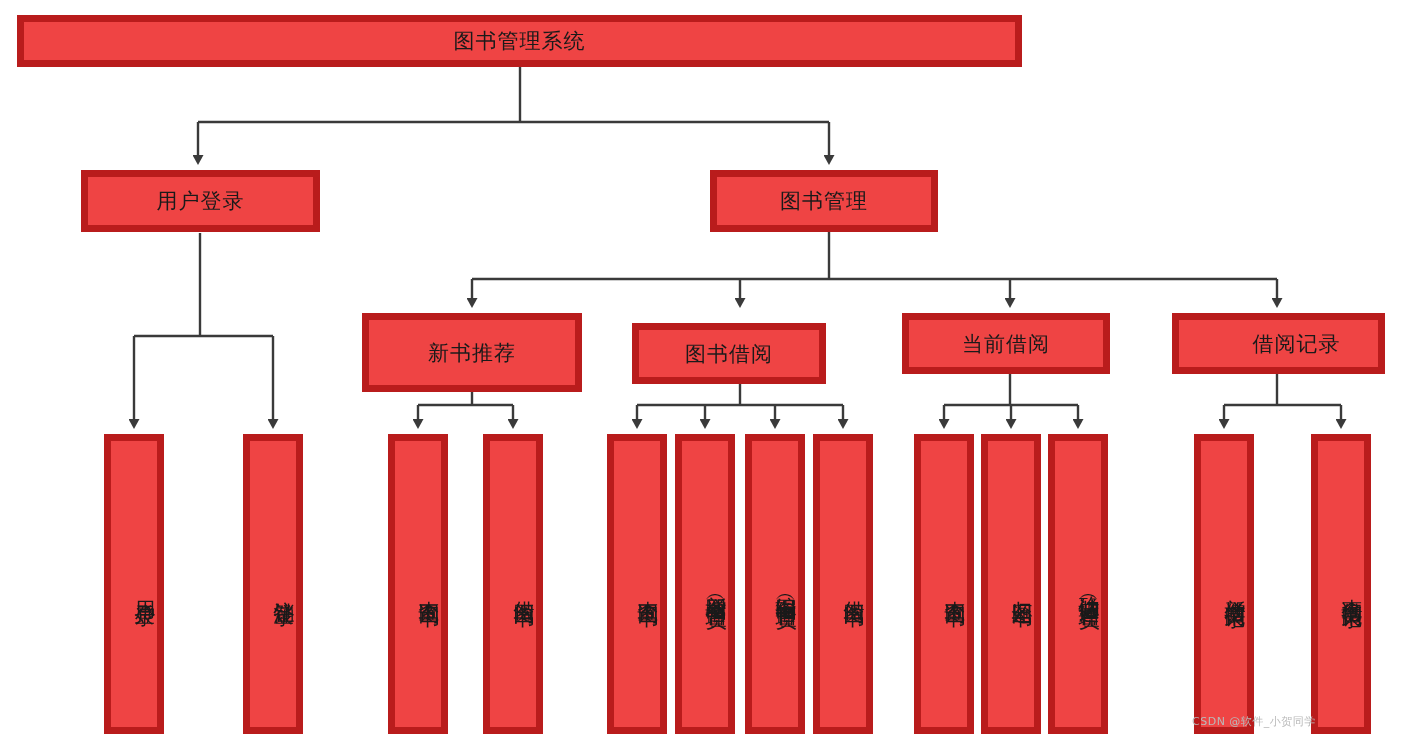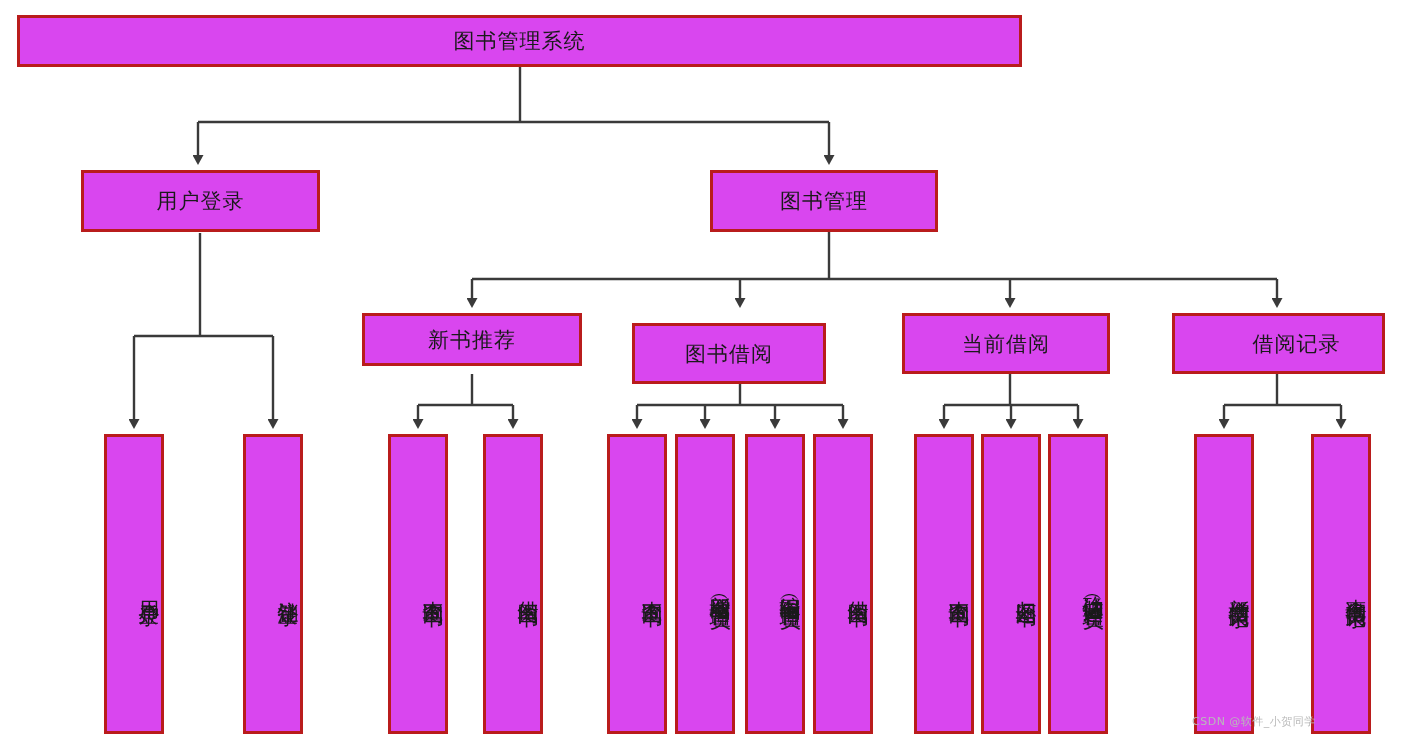--- a/index.html
+++ b/index.html
@@ -22,22 +22,22 @@
     position: absolute;
     left: 0;
     top: 0;
     width: 1405px;
     height: 747px;
     pointer-events: none;
   }
   .node {
     position: absolute;
     box-sizing: border-box;
-    background: #d946ef;
-    border: 3px solid #b91c1c;
+    background: #ef4444;
+    border: 7px solid #b91c1c;
     display: flex;
     align-items: center;
     justify-content: center;
     color: #1a1a1a;
   }
   .node.h {
     
     font-size: 21px;
     letter-spacing: 1px;
   }
@@ -129,21 +129,21 @@
     <span class="htext">图书管理系统</span>
   </div>
 
   <div class="node h" style="left:81px; top:170px; width:239px; height:62px;">
     <span class="htext">用户登录</span>
   </div>
   <div class="node h" style="left:710px; top:170px; width:228px; height:62px;align-items:center;">
     <span class="htext">图书管理</span>
   </div>
 
-  <div class="node h" style="left:362px; top:313px; width:220px; height:53px;">
+  <div class="node h" style="left:362px; top:313px; width:220px; height:79px;">
     <span class="htext">新书推荐</span>
   </div>
   <div class="node h" style="left:632px; top:323px; width:194px; height:61px;">
     <span class="htext">图书借阅</span>
   </div>
   <div class="node h" style="left:902px; top:313px; width:208px; height:61px;">
     <span class="htext">当前借阅</span>
   </div>
   <div class="node h" style="left:1172px; top:313px; width:213px; height:61px;padding-left:36px;">
     <span class="htext">借阅记录</span>

